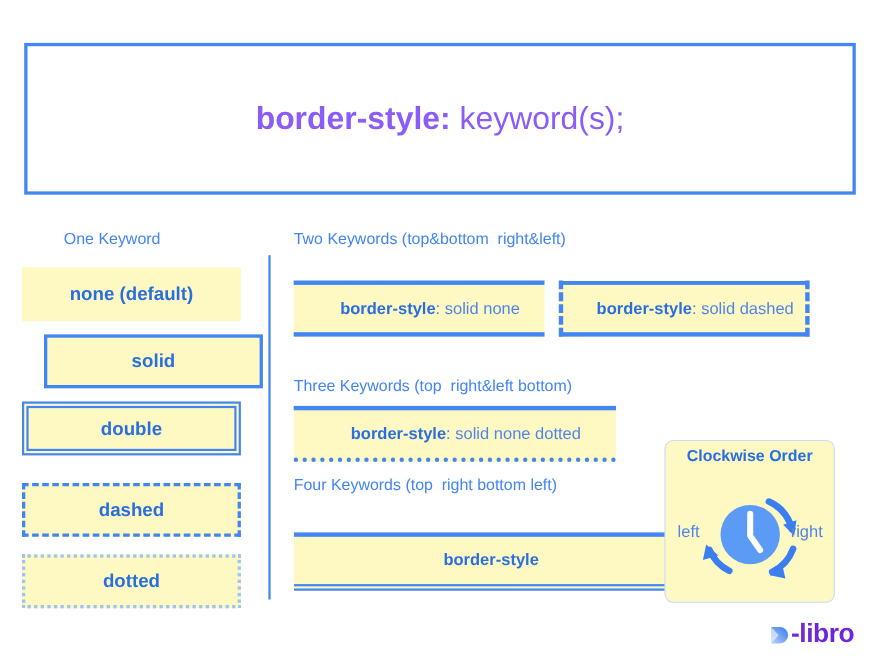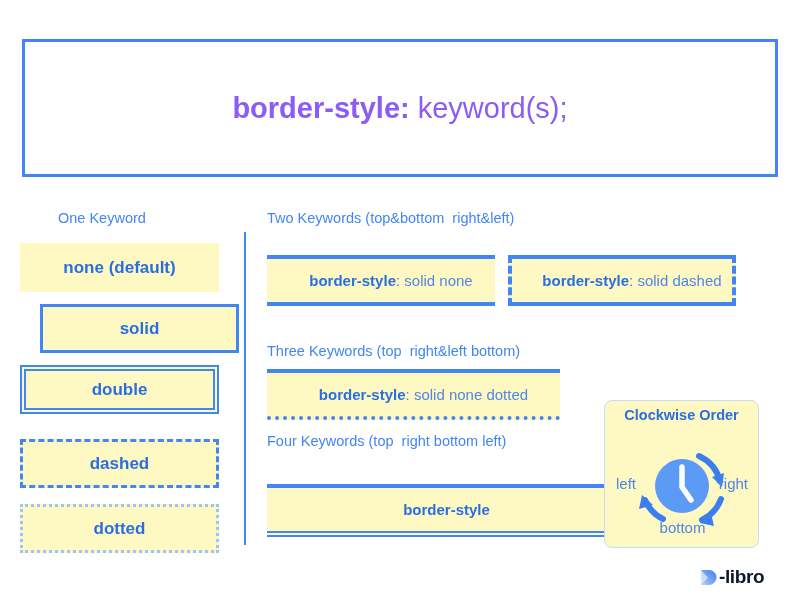--- a/index.html
+++ b/index.html
@@ -113,21 +113,21 @@
   #dir-bottom{left:0;top:118px;width:155px;text-align:center;}
   #dir-left{left:11px;top:74px;}
   #dir-right{right:10px;top:74px;}
 
   
   #brand-logo{
     position:absolute;left:698px;top:566px;height:22px;
     display:flex;align-items:center;
   }
   #logo-wordmark{
-    font-size:19px;font-weight:bold;color:#0f172a;letter-spacing:-0.4px;
+    font-size:24px;font-weight:bold;color:#6d28d9;letter-spacing:-0.4px;
   }
 </style>
 </head>
 <body>
 
 <div id="header-banner">
   <div id="header-code"><span class="prop">border-style:</span><span class="val"> keyword(s);</span></div>
 </div>
 
 <div class="sec-label" id="label-one-keyword">One Keyword</div>
@@ -175,21 +175,20 @@
       <path d="M106 86 L95 96 L109 99 Z" fill="#3b7ef0"></path>
     </g>
 
     <g>
       <path d="M58 92 A38 38 0 0 1 40 73" stroke="#3b7ef0" stroke-width="6" fill="none" stroke-linecap="round"></path>
       <path d="M48 78 L37 68 L34 82 Z" fill="#3b7ef0"></path>
     </g>
   </svg>
 
   <div class="dir-label" id="dir-right">right</div>
-  <div class="dir-label" id="dir-bottom">bottom</div>
   <div class="dir-label" id="dir-left">left</div>
 </div>
 
 <div id="brand-logo">
   <svg width="21" height="21" viewBox="0 0 21 21">
     <defs>
       <linearGradient id="dgrad" x1="0" y1="1" x2="1" y2="0">
         <stop offset="0%" stop-color="#b9d3f7"></stop>
         <stop offset="55%" stop-color="#6f9ff0"></stop>
         <stop offset="100%" stop-color="#3b7ef0"></stop>

